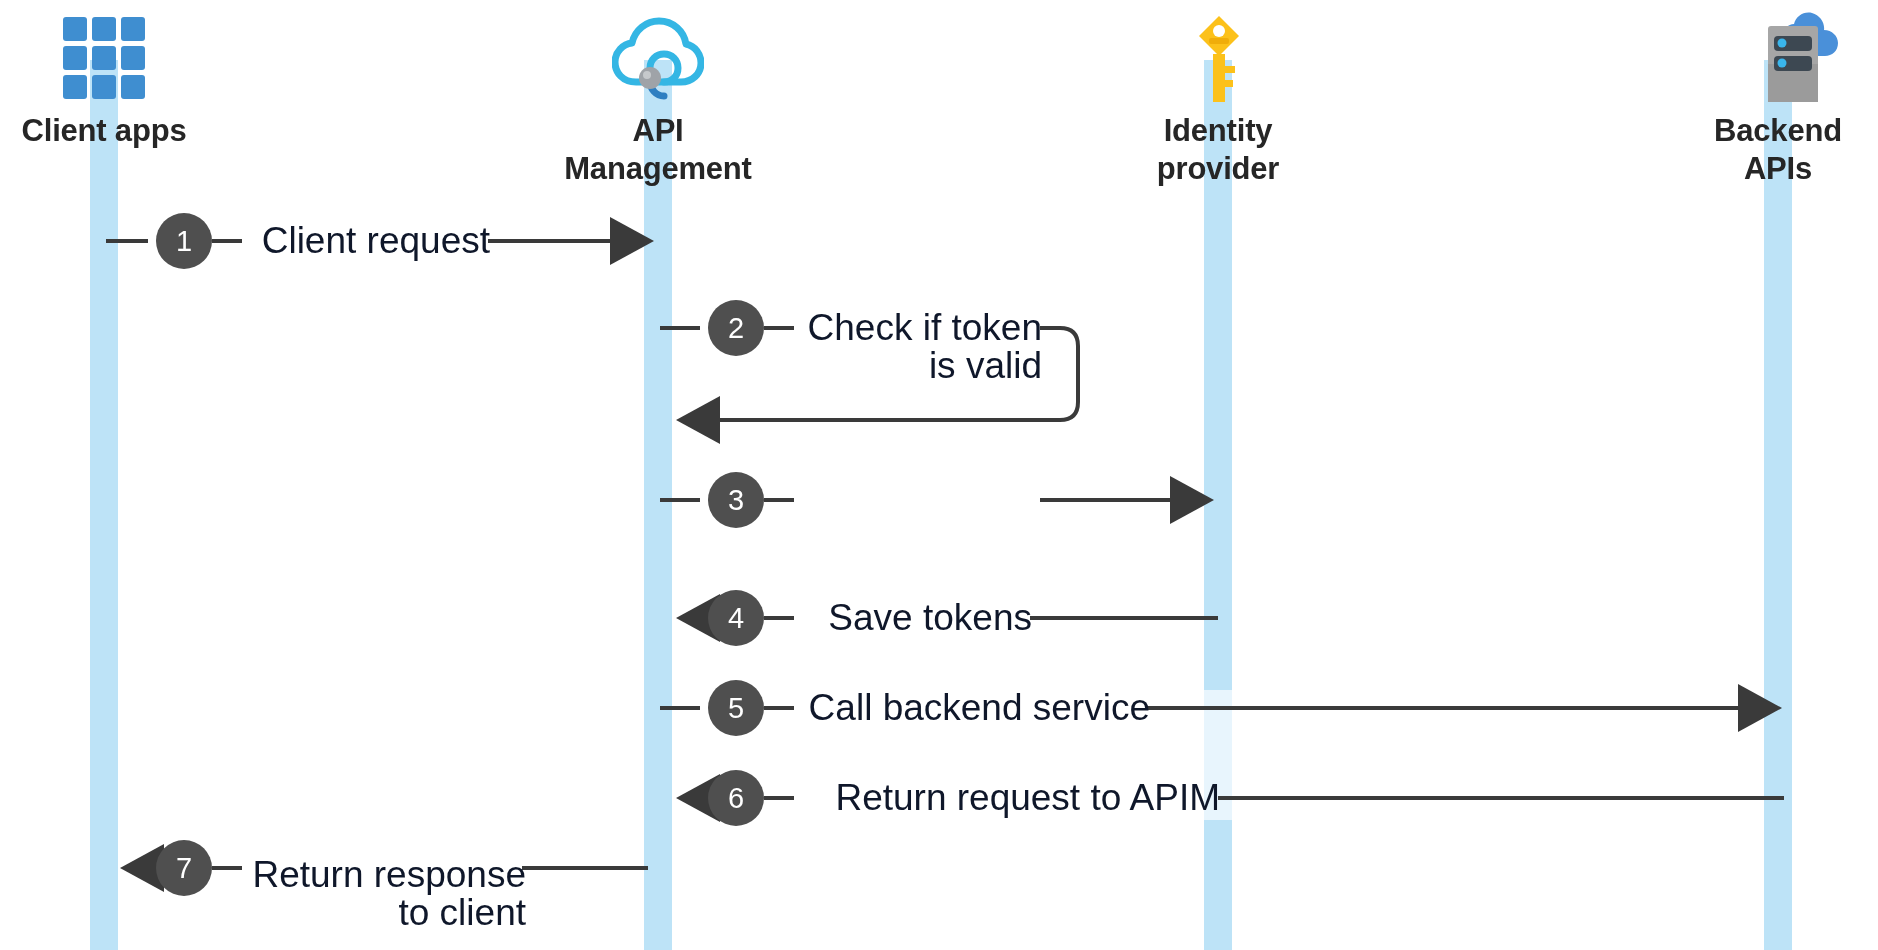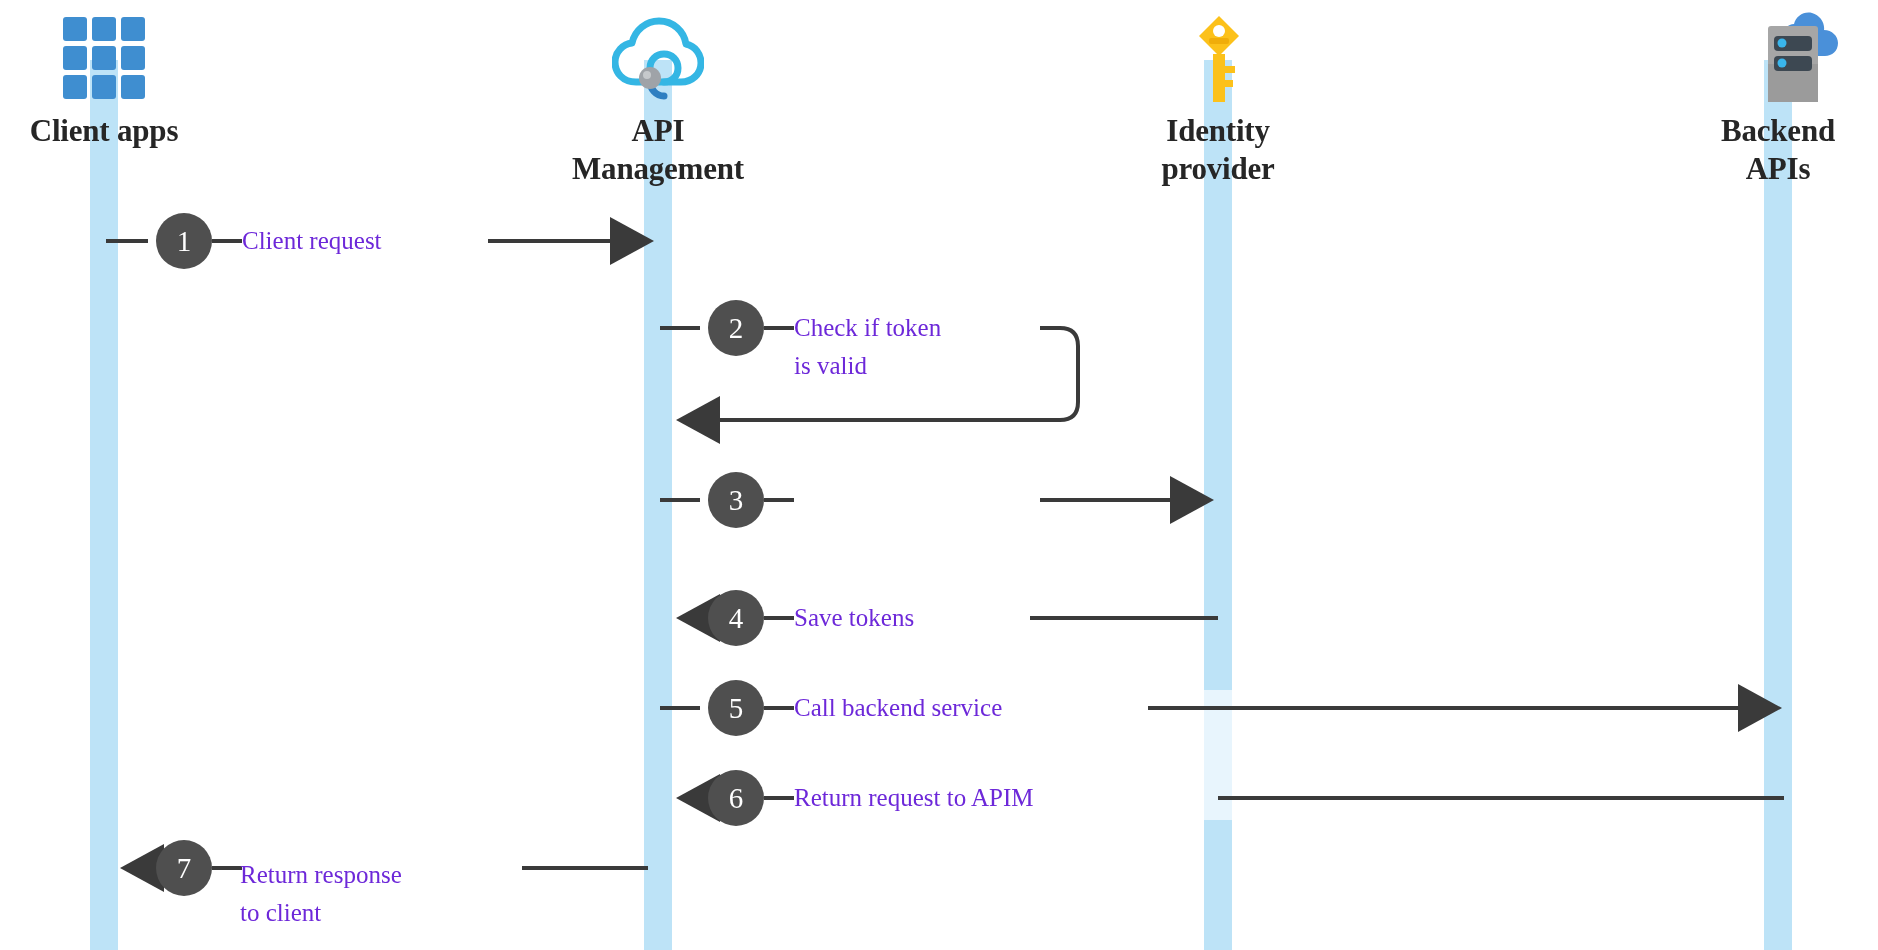--- a/index.html
+++ b/index.html
@@ -11,21 +11,20 @@
     font-family: "Liberation Sans", sans-serif;
     width: 1878px;
     height: 950px;
     overflow: hidden;
   }
   #diagram {
     position: relative;
     width: 1878px;
     height: 950px;
     background: #ffffff;
-    font-family: Liberation Serif, serif;
   }
   .lifeline {
     position: absolute;
     width: 28px;
     background: #bde3f7;
     top: 60px;
     bottom: 0;
   }
   .lifeline.dim {
     background: #e8f5fd;
@@ -38,23 +37,23 @@
     font-size: 31px;
     line-height: 38px;
     letter-spacing: -0.2px;
     white-space: pre-line;
   }
   .actor-icon {
     position: absolute;
   }
   .msg-label {
     position: absolute;
-    text-align: left;
-    color: #6d28d9;
-    font-size: 25px;
+    text-align: right;
+    color: #0f172a;
+    font-size: 37px;
     line-height: 38px;
     white-space: pre-line;
   }
   .badge {
     position: absolute;
     width: 56px;
     height: 56px;
     border-radius: 50%;
     background: #4f4f4f;
     color: #ffffff;

